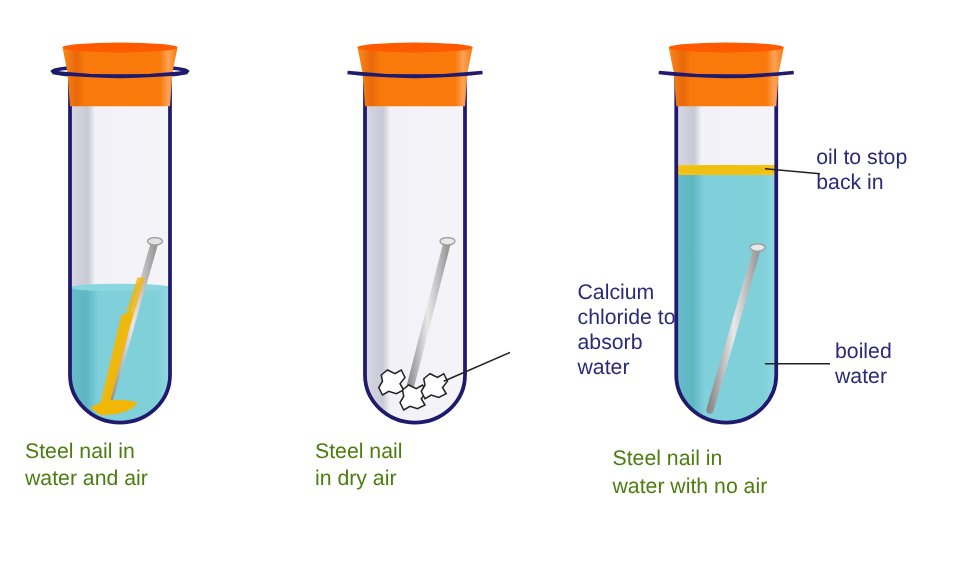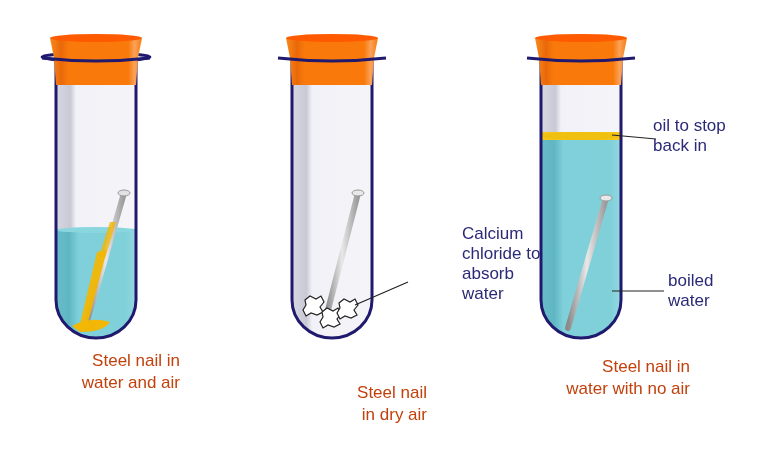--- a/index.html
+++ b/index.html
@@ -1,20 +1,20 @@
 <!DOCTYPE html>
 <html><head>
 <meta charset="utf-8">
 <style>
   html, body { margin:0; padding:0; background:#ffffff; }
   body { width:768px; height:458px; position:relative; overflow:hidden;
          font-family:"Liberation Sans", "DejaVu Sans", sans-serif; }
   .stage { position:absolute; left:0; top:0; width:768px; height:458px; }
   .lbl { position:absolute; color:#2a2a78; font-size:17px; line-height:20px; }
-  .cap { position:absolute; color:#c2410c; font-size:17px; line-height:22px; text-align:right; }
+  .cap { position:absolute; color:#4d7c0f; font-size:17px; line-height:22px; text-align:left; }
   .line { white-space:nowrap; display:block; }
 </style>
 </head>
 <body>
 
 <div class="stage">
   <svg width="768" height="458" viewBox="0 0 768 458">
     <defs>
       <linearGradient id="glass" x1="0" x2="1" y1="0" y2="0">
         <stop offset="0" stop-color="#d8d8e2"></stop>
@@ -130,21 +130,21 @@
   <div class="lbl" style="left:668px; top:271px;">
     <span class="line">boiled</span>
     <span class="line">water</span>
   </div>
 
   
   <div class="cap" style="left:20px; top:350px; width:160px;">
     <span class="line">Steel nail in</span>
     <span class="line">water and air</span>
   </div>
-  <div class="cap" style="left:267px; top:350px; width:160px;margin-top:32px;">
+  <div class="cap" style="left:252px; top:350px; width:160px;">
     <span class="line">Steel nail</span>
     <span class="line">in dry air</span>
   </div>
   <div class="cap" style="left:490px; top:356px; width:200px;">
     <span class="line">Steel nail in</span>
     <span class="line">water with no air</span>
   </div>
 </div>
 
 </body></html>

